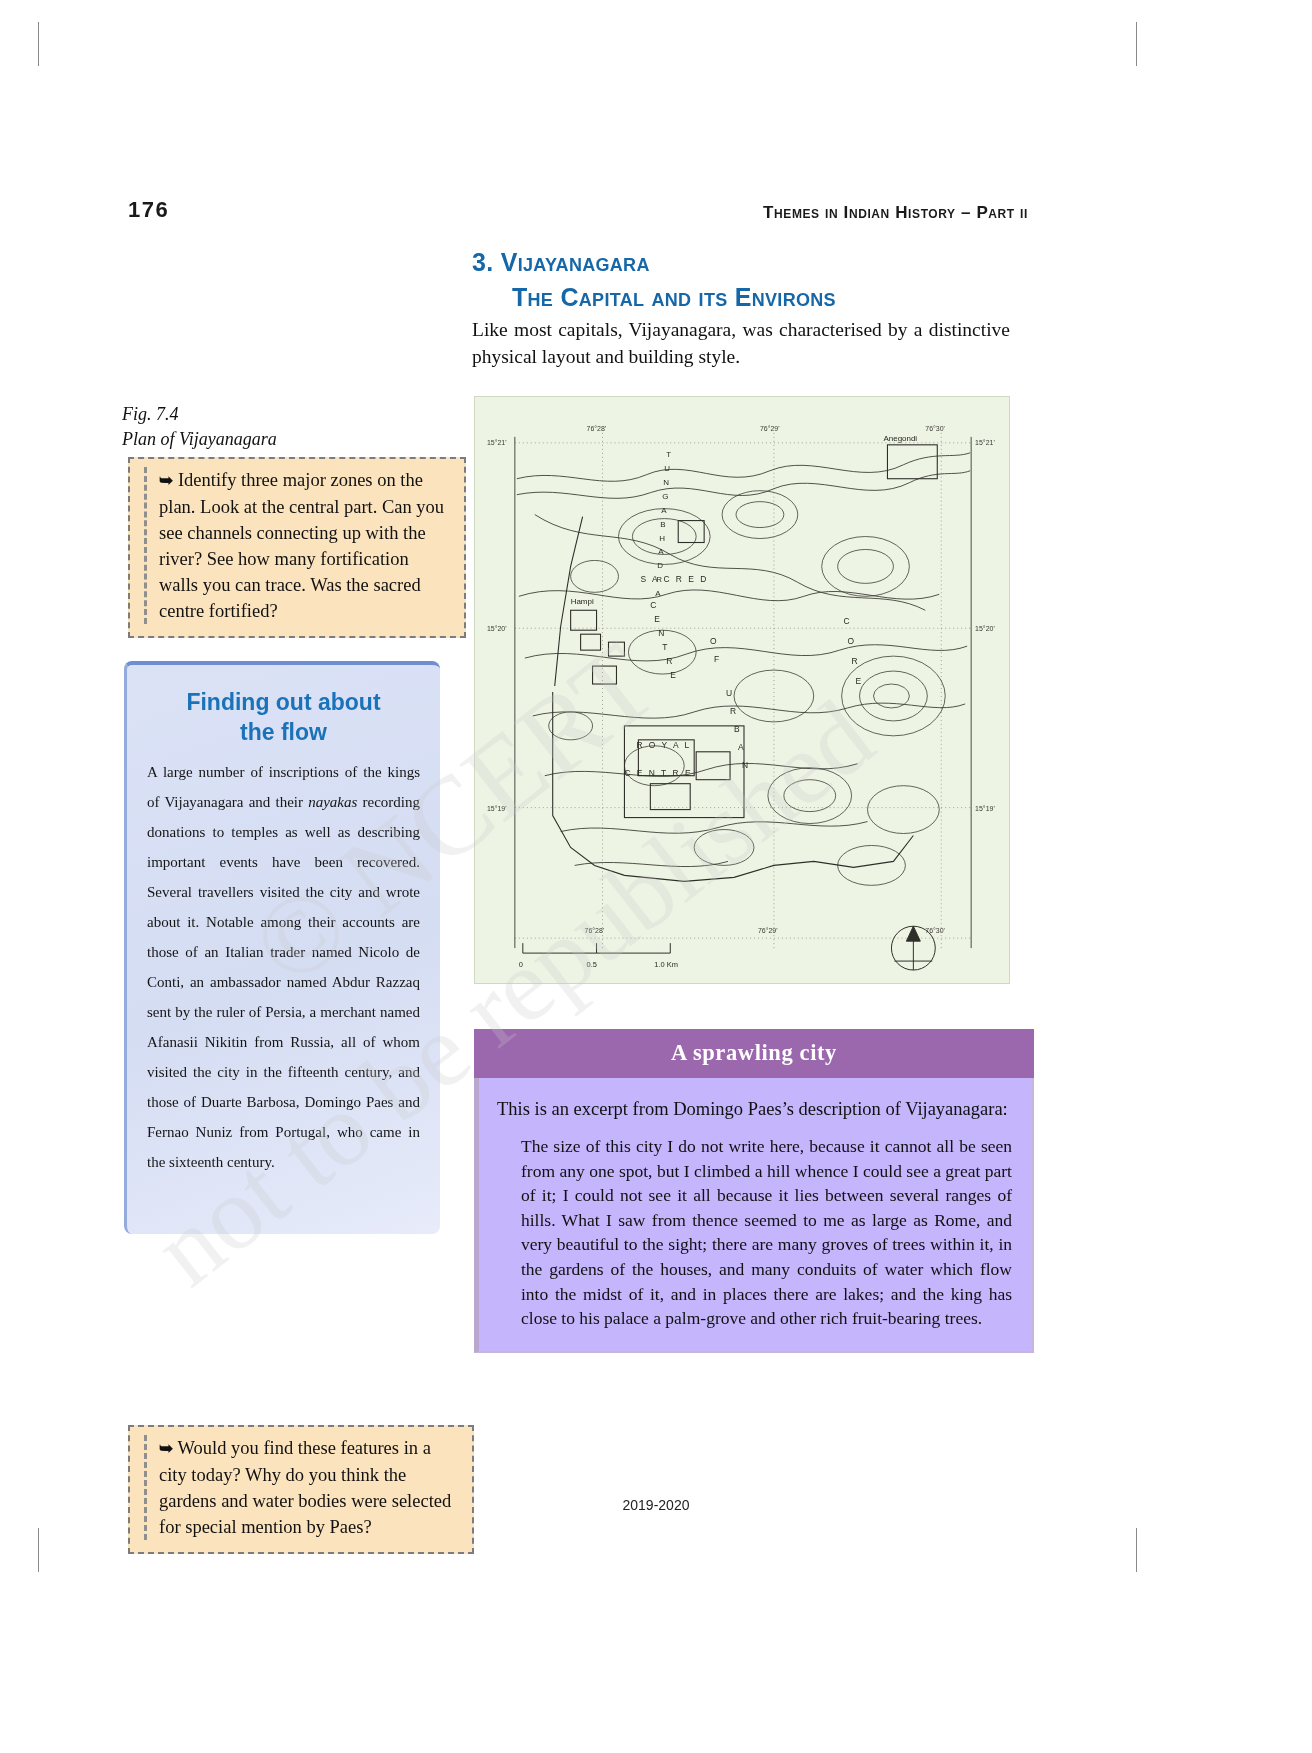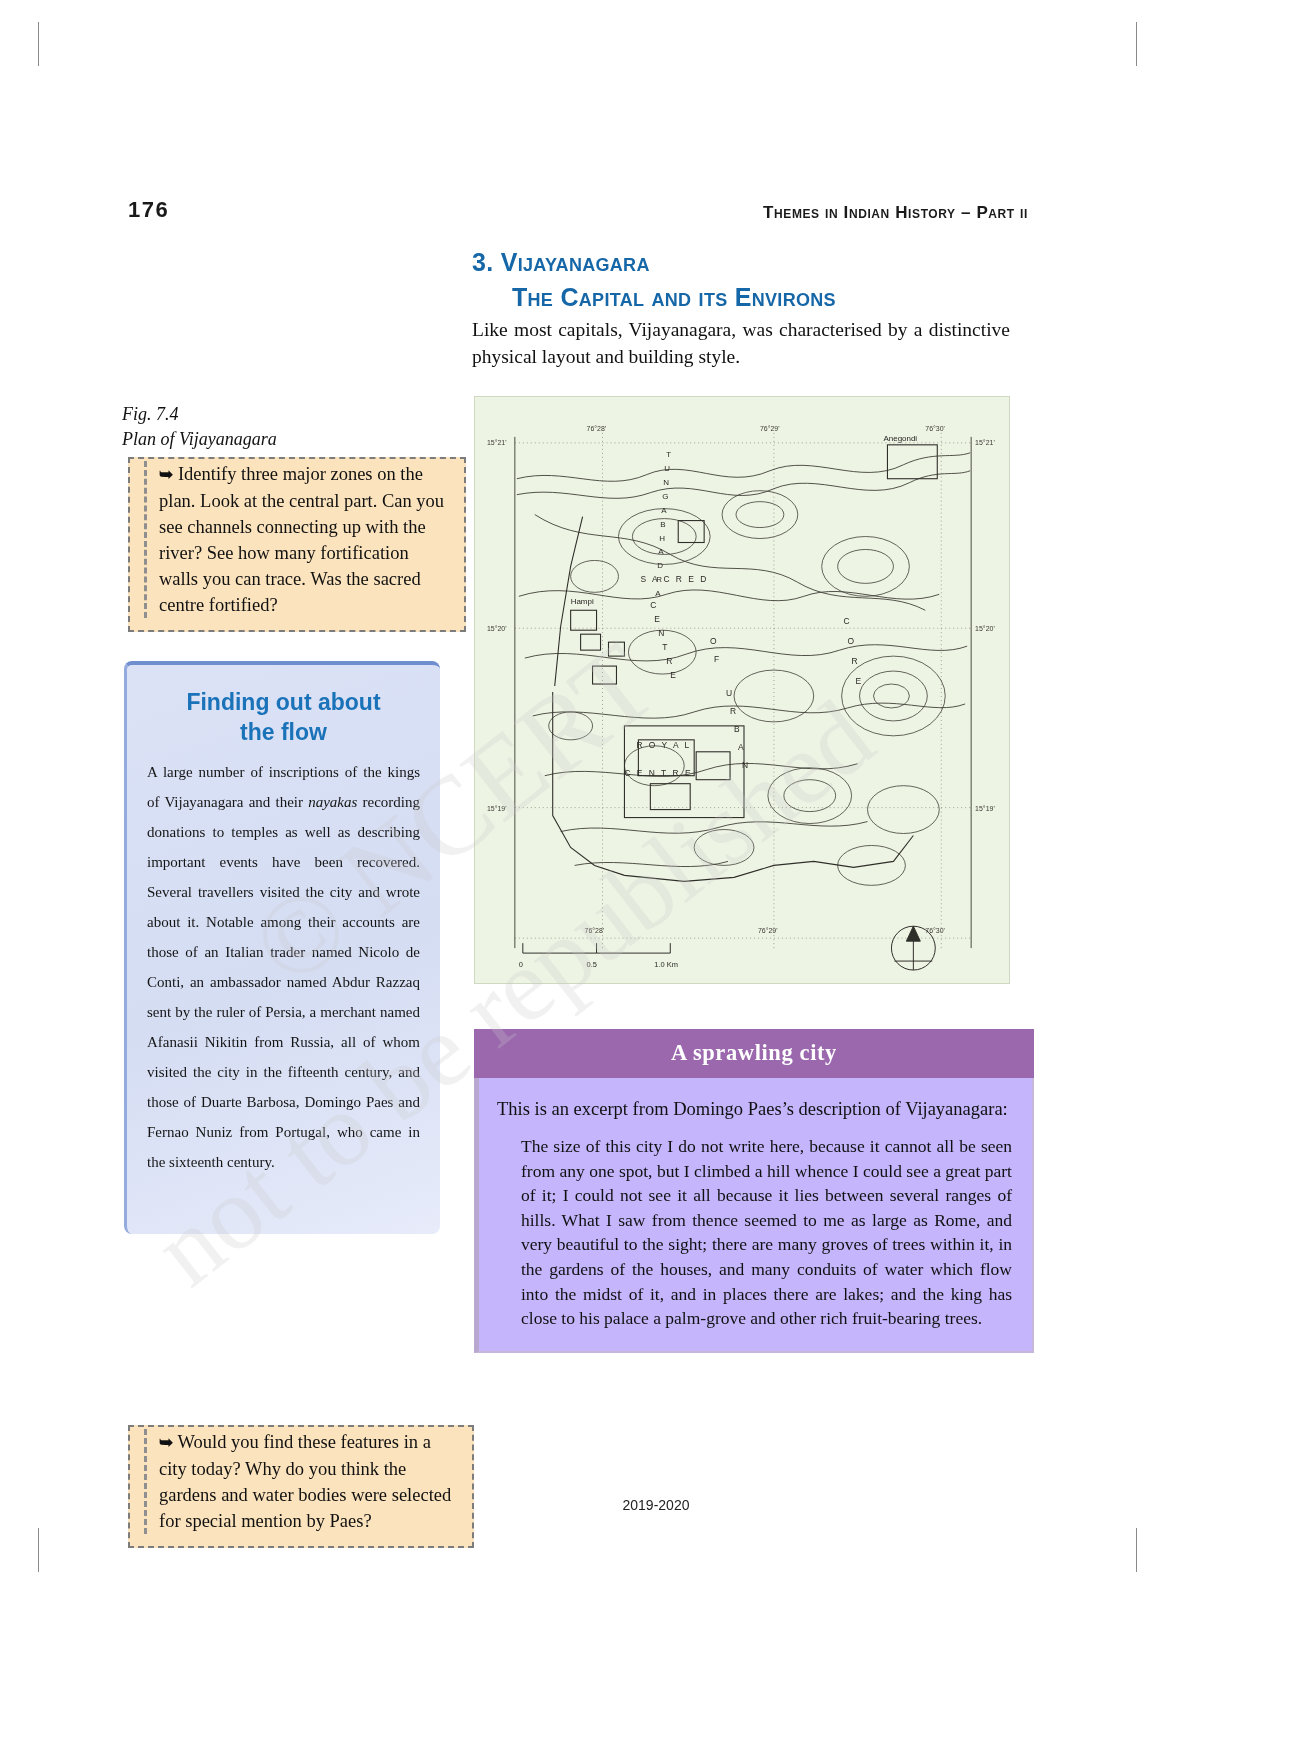--- a/index.html
+++ b/index.html
@@ -60,21 +60,21 @@
   .fig-caption {
     position: absolute; left: 122px; top: 402px; width: 330px;
     font-size: 18px; font-style: italic; line-height: 25px; color: #111;
   }
 
   
   .dashbox {
     position: absolute;
     background: #fbe3bd;
     border: 2px dashed #7c7c7c;
-    padding: 2px 14px 12px 14px;
+    padding: 8px 14px 12px 14px;
   }
   .dashbox .inner {
     border-left: 3px dashed #8f8f8f;
     padding-left: 12px;
     font-size: 18.5px; line-height: 26px; color: #111;
   }
   #dashbox-top { left: 128px; top: 457px; width: 338px; }
   #dashbox-bottom { left: 128px; top: 1425px; width: 346px; }
   .arrow-glyph { font-weight: bold; font-size: 17px; }
 

